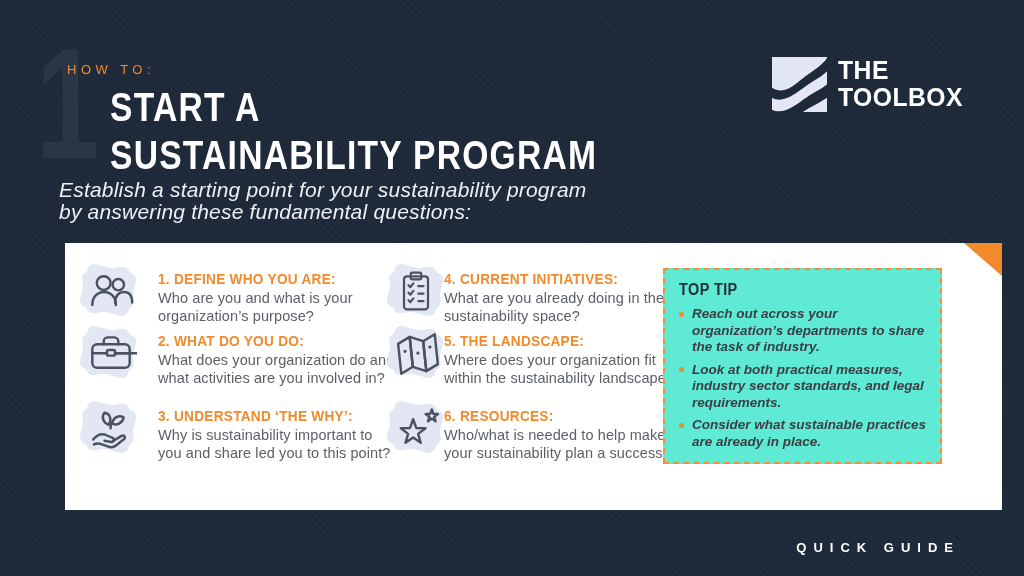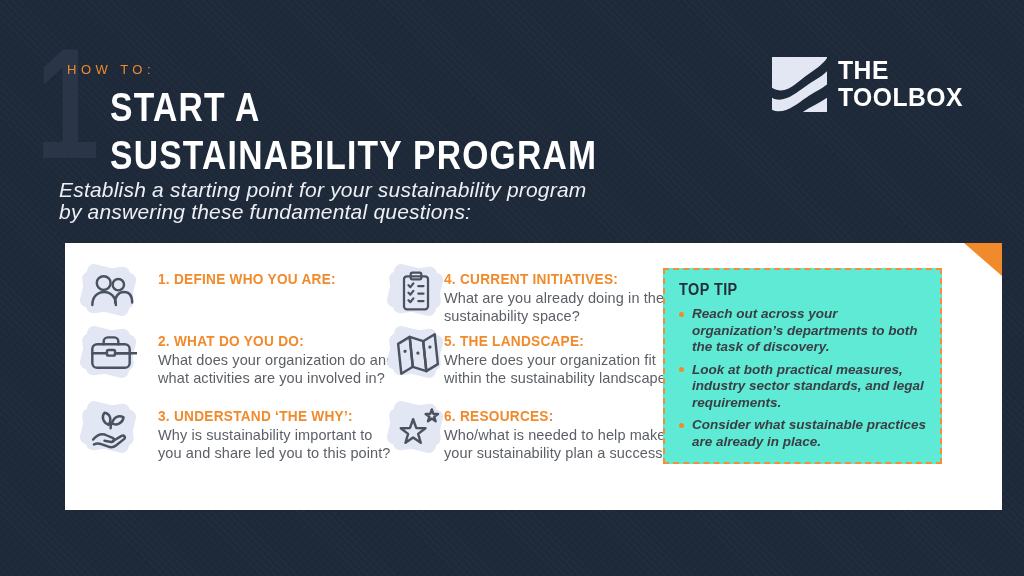--- a/index.html
+++ b/index.html
@@ -146,20 +146,21 @@
     <div class="item col1 i1">
       <span class="blob"></span>
       <svg width="52" height="52" viewBox="0 0 64 64" class="lineicon">
         <circle cx="41" cy="23" r="7"></circle>
         <path d="M37 45c0-8 4.5-13 11-13s10 5 10 13"></path>
         <circle cx="23" cy="21" r="8.5"></circle>
         <path d="M9 48c0-10 6.5-16 14.5-16S38 38 38 48"></path>
       </svg>
       <div class="txt">
         <h3>1. DEFINE WHO YOU ARE:</h3>
+        <p>Who are you and what is your organization’s purpose?</p>
       </div>
     </div>
 
     <div class="item col1 i2">
       <span class="blob"></span>
       <svg width="52" height="52" viewBox="0 0 64 64" class="lineicon">
         <rect x="9" y="20" width="46" height="29" rx="6"></rect>
         <path d="M23 20v-3.5a5 5 0 0 1 5-5h8a5 5 0 0 1 5 5V20"></path>
         <path d="M9 31h18M37 31h46"></path>
         <path d="M37 31h18"></path>
@@ -230,21 +231,22 @@
       </svg>
       <div class="txt">
         <h3>6. RESOURCES:</h3>
         <p>Who/what is needed to help make your sustainability plan a success?</p>
       </div>
     </div>
 
     <div class="tip">
       <h2>TOP TIP</h2>
       <ul>
-        <li>Reach out across your organization’s departments to both the task of discovery.</li>
+        <li>Reach out across your organization’s departments to share the task of industry.</li>
         <li>Look at both practical measures, industry sector standards, and legal requirements.</li>
         <li>Consider what sustainable practices are already in place.</li>
       </ul>
     </div>
   </div>
 
+  <div class="footer-label">QUICK GUIDE</div>
 
 </div>
 
 </body></html>

